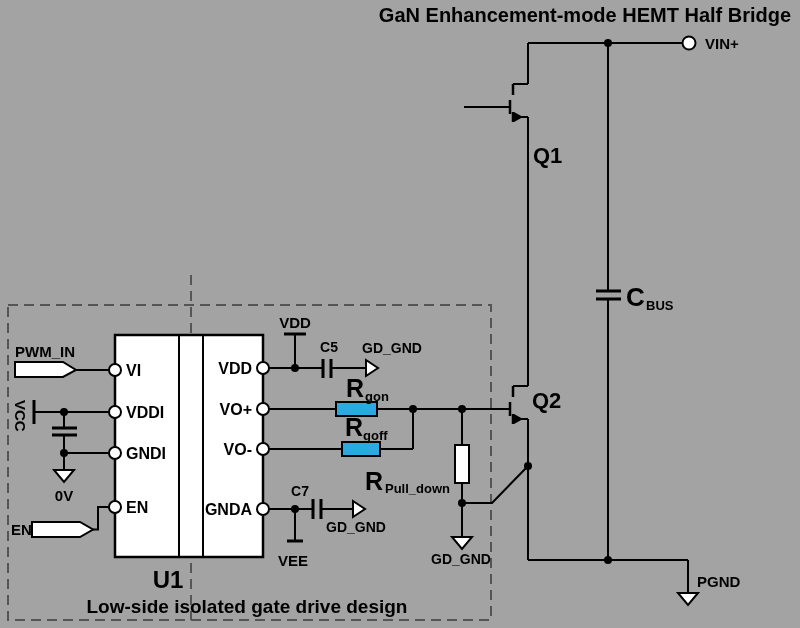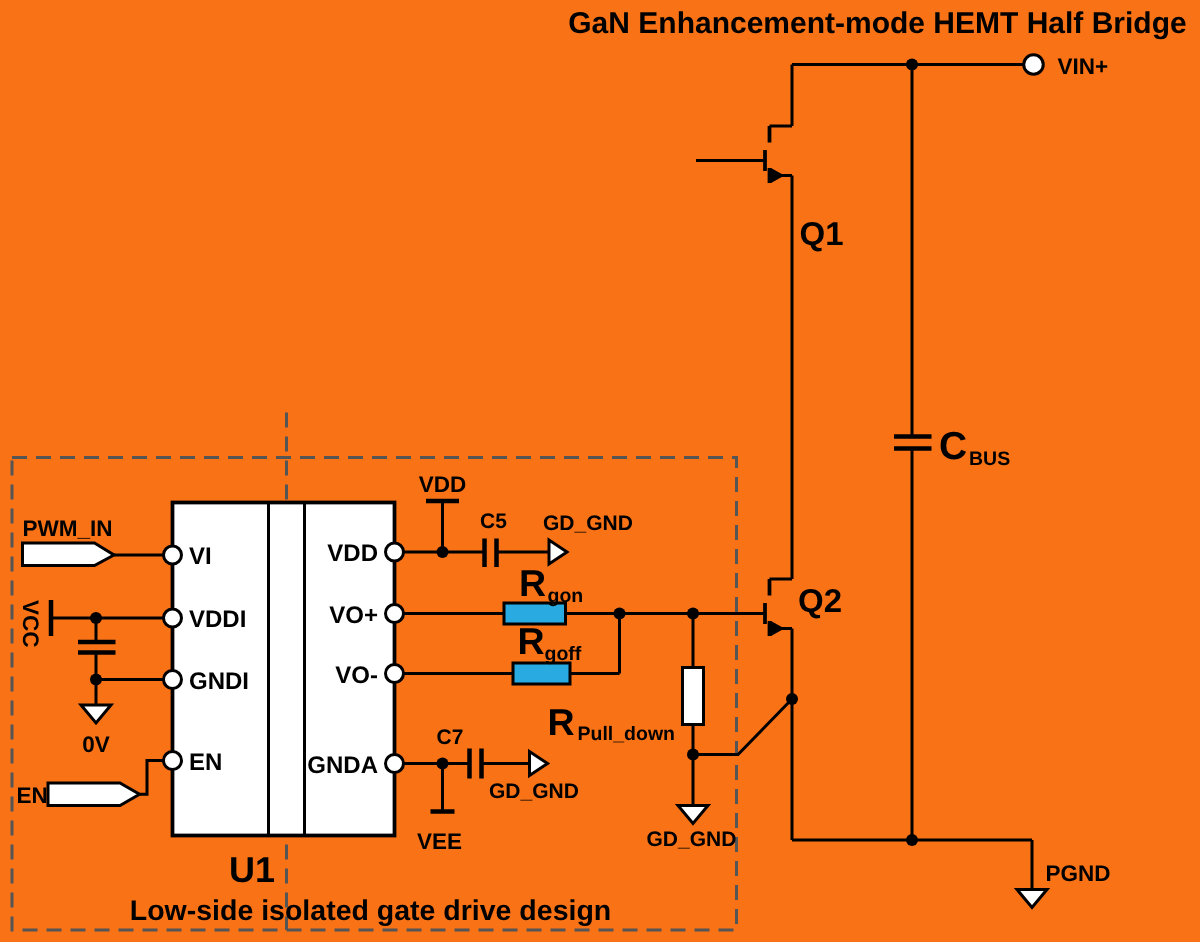--- a/index.html
+++ b/index.html
@@ -1,16 +1,16 @@
 <!DOCTYPE html>
 <html><head>
 <meta charset="utf-8">
 <style>
   html,body{margin:0;padding:0;background:#ffffff;}
-  .stage{position:relative;width:800px;height:628px;background:#f97316;overflow:hidden;
+  .stage{position:relative;width:800px;height:628px;background:#a3a3a3;overflow:hidden;
          font-family:"Liberation Sans",sans-serif;}
   svg{position:absolute;left:0;top:0;}
   text{font-family:"Liberation Sans","DejaVu Sans",sans-serif;font-weight:700;fill:#000;}
   .wire{stroke:#000;stroke-width:2;fill:none;}
   .thick{stroke:#000;stroke-width:3;fill:none;}
   .sym{stroke:#000;stroke-width:2.5;fill:none;}
   .openshape{fill:#fff;stroke:#000;stroke-width:2;}
   .dot{fill:#000;stroke:none;}
   .dashed{stroke:#555;stroke-width:2;fill:none;stroke-dasharray:10 6;}
 </style>

